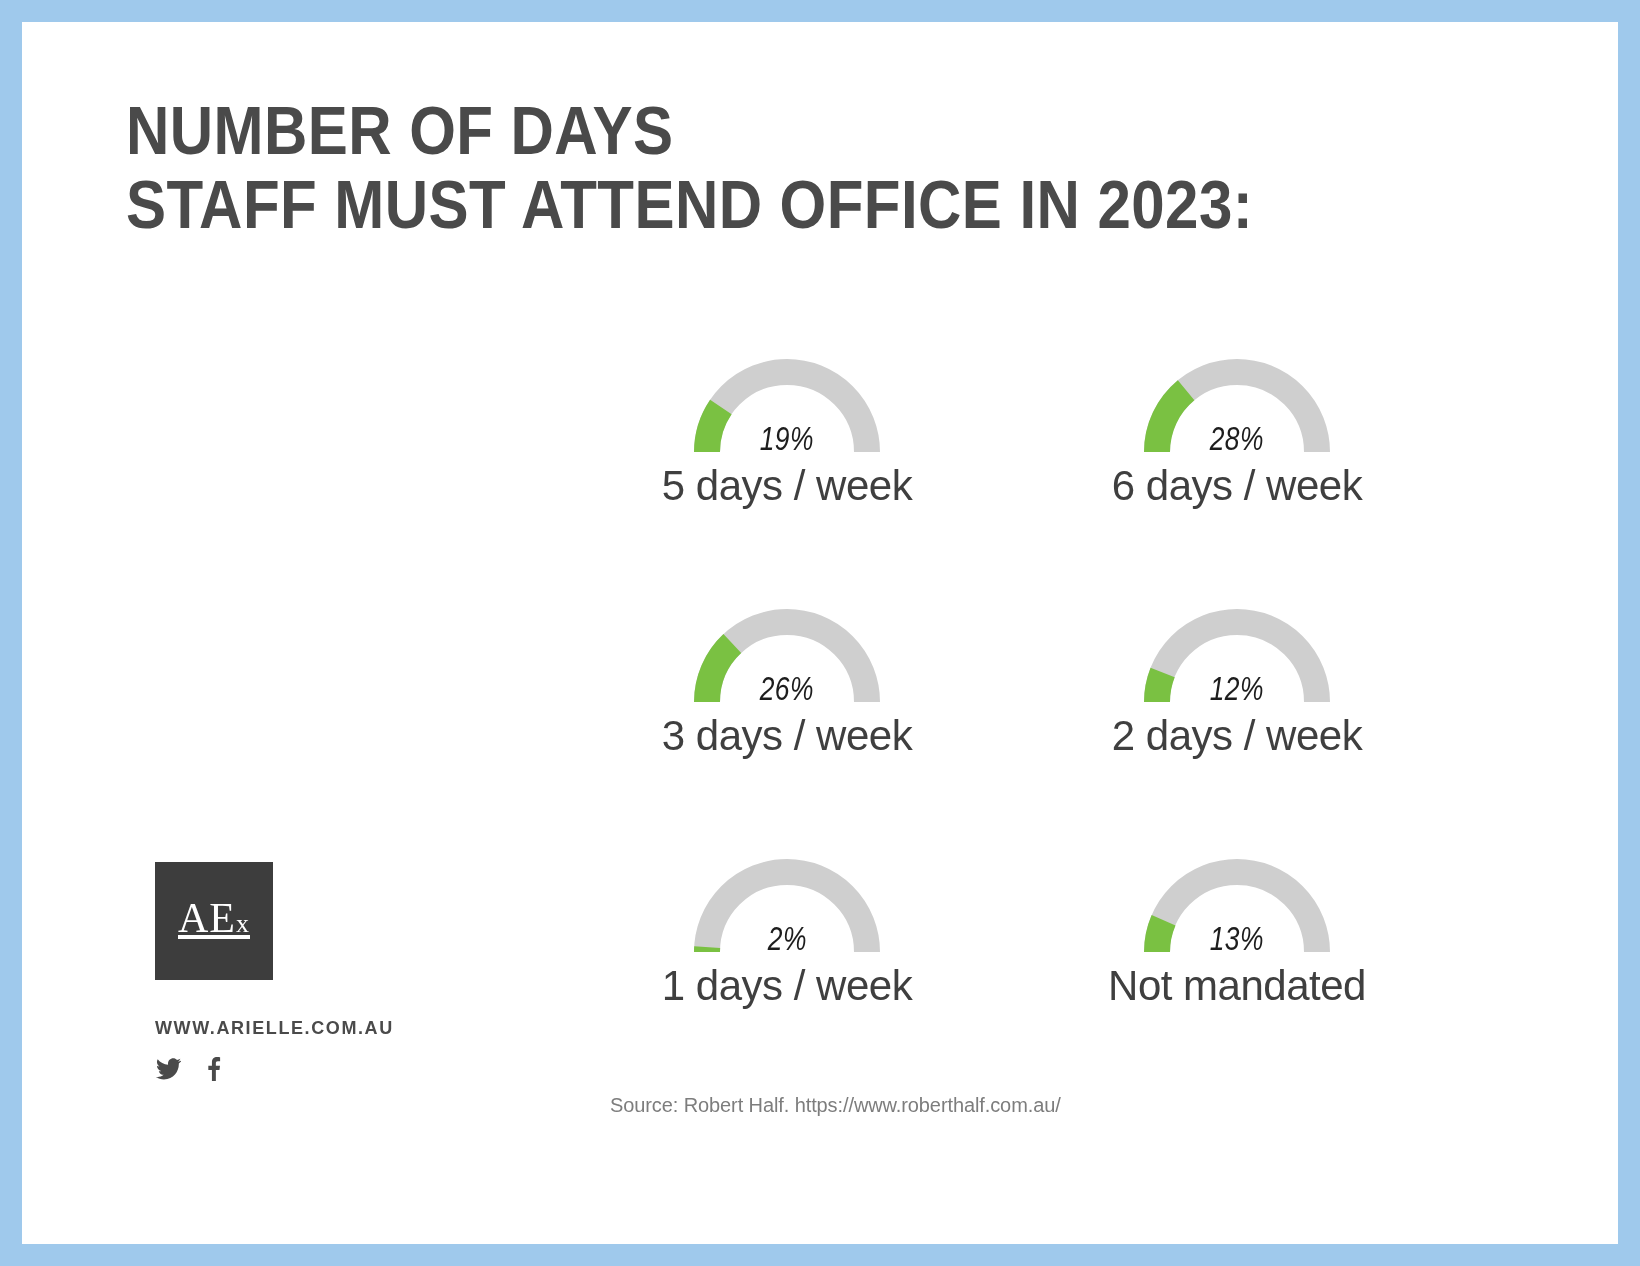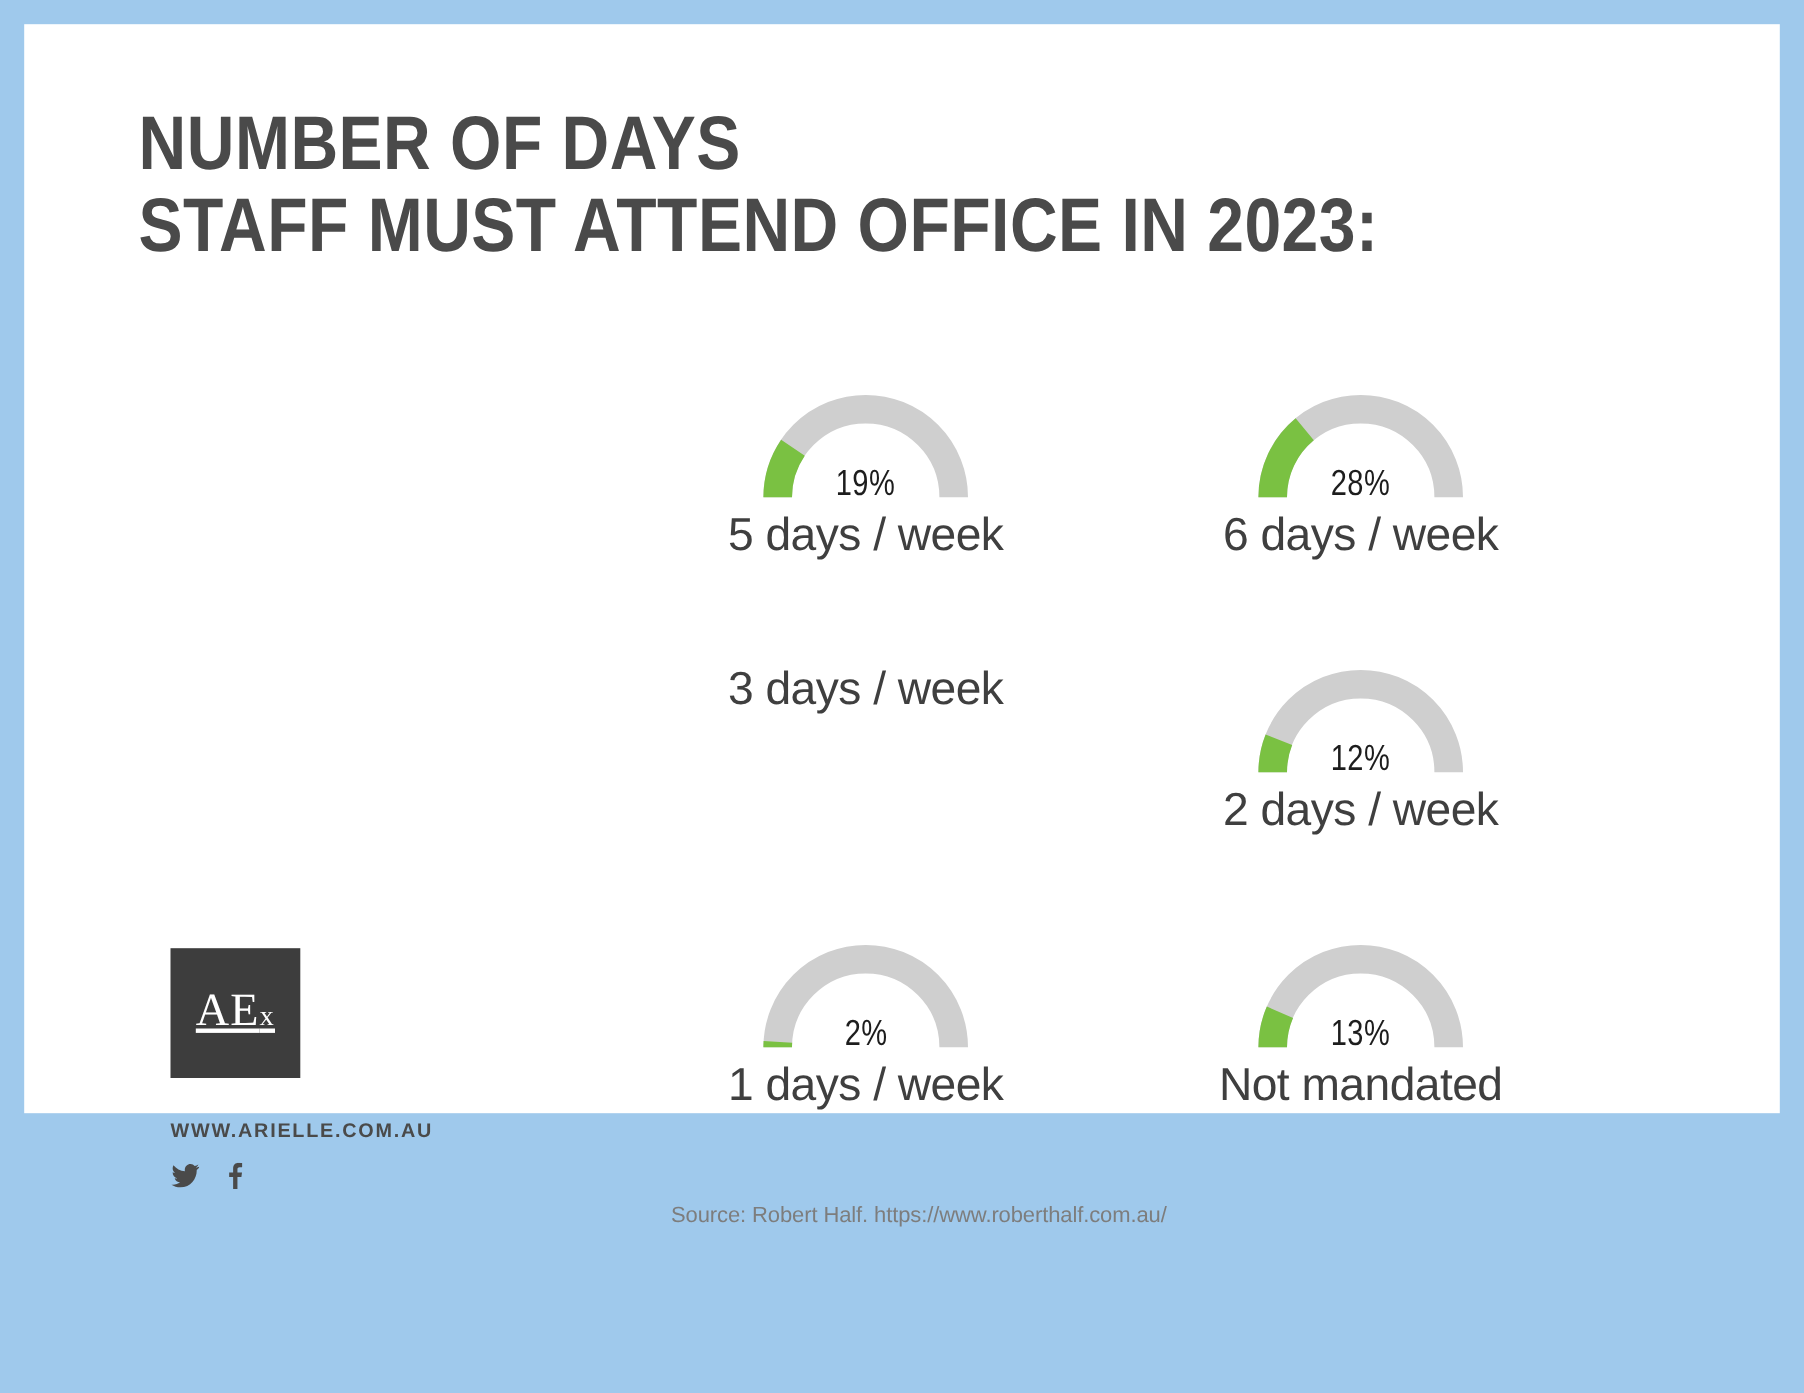--- a/index.html
+++ b/index.html
@@ -11,21 +11,21 @@
     height: 1266px;
     background: #9fc9ec;
     font-family: "Liberation Sans", sans-serif;
     overflow: hidden;
   }
   #canvas {
     position: absolute;
     left: 22px;
     top: 22px;
     width: 1596px;
-    height: 990px;
+    height: 1222px;
     background: #ffffff;
   }
 
   
   #title-block {
     position: absolute;
     left: 104px;
     top: 72px;
     width: 1300px;
   }
@@ -75,20 +75,21 @@
     left: 0;
     top: 0;
     width: 200px;
     height: 110px;
     display: flex;
     align-items: flex-end;
     justify-content: center;
     padding-bottom: 4px;
     box-sizing: border-box;
     pointer-events: none;
+    font-style: italic;
   }
   .gauge-pct span {
     font-family: "Liberation Sans Narrow", "Liberation Sans", sans-serif;
     font-size: 33px;
     color: #1d1d1d;
     transform: scaleX(0.8);
     transform-origin: center bottom;
     letter-spacing: 0.5px;
   }
   .gauge-label {
@@ -187,20 +188,29 @@
           <div class="gauge-pct">
             <span>28%</span>
           </div>
         </div>
         <div class="gauge-label">6 days / week</div>
       </div>
     </div>
 
     <div class="gauge-row">
       <div class="gauge-cell">
+        <div class="gauge-wrap">
+          <svg viewBox="0 0 200 110">
+            <path class="gauge-track" fill="none" stroke="#cfcfcf" stroke-width="26" d="M 20 100 A 80 80 0 0 1 180 100"></path>
+            <path class="gauge-value" fill="none" stroke="#7ac142" stroke-width="26" d="M 20 100 A 80 80 0 0 1 180 100" stroke-dasharray="65.3451271946677 502.6548245743669"></path>
+          </svg>
+          <div class="gauge-pct">
+            <span>26%</span>
+          </div>
+        </div>
         <div class="gauge-label">3 days / week</div>
       </div>
 
       <div class="gauge-cell">
         <div class="gauge-wrap">
           <svg viewBox="0 0 200 110">
             <path class="gauge-track" fill="none" stroke="#cfcfcf" stroke-width="26" d="M 20 100 A 80 80 0 0 1 180 100"></path>
             <path class="gauge-value" fill="none" stroke="#7ac142" stroke-width="26" d="M 20 100 A 80 80 0 0 1 180 100" stroke-dasharray="30.159289474462014 502.6548245743669"></path>
           </svg>
           <div class="gauge-pct">

